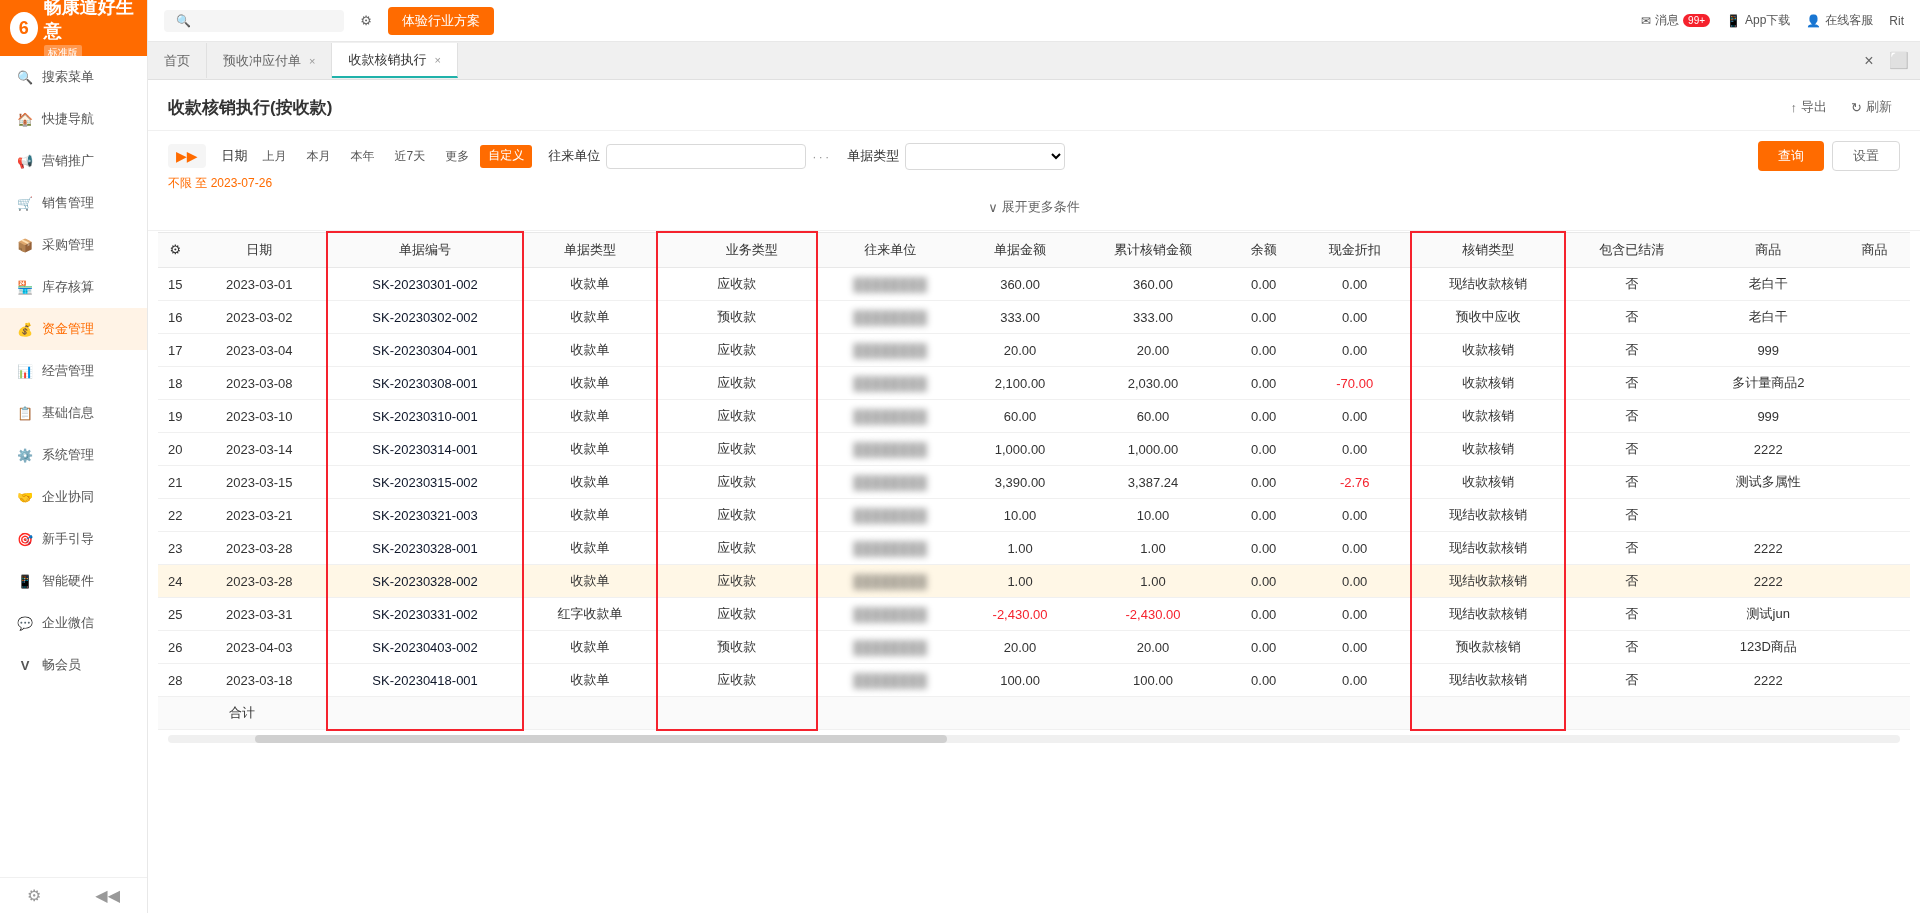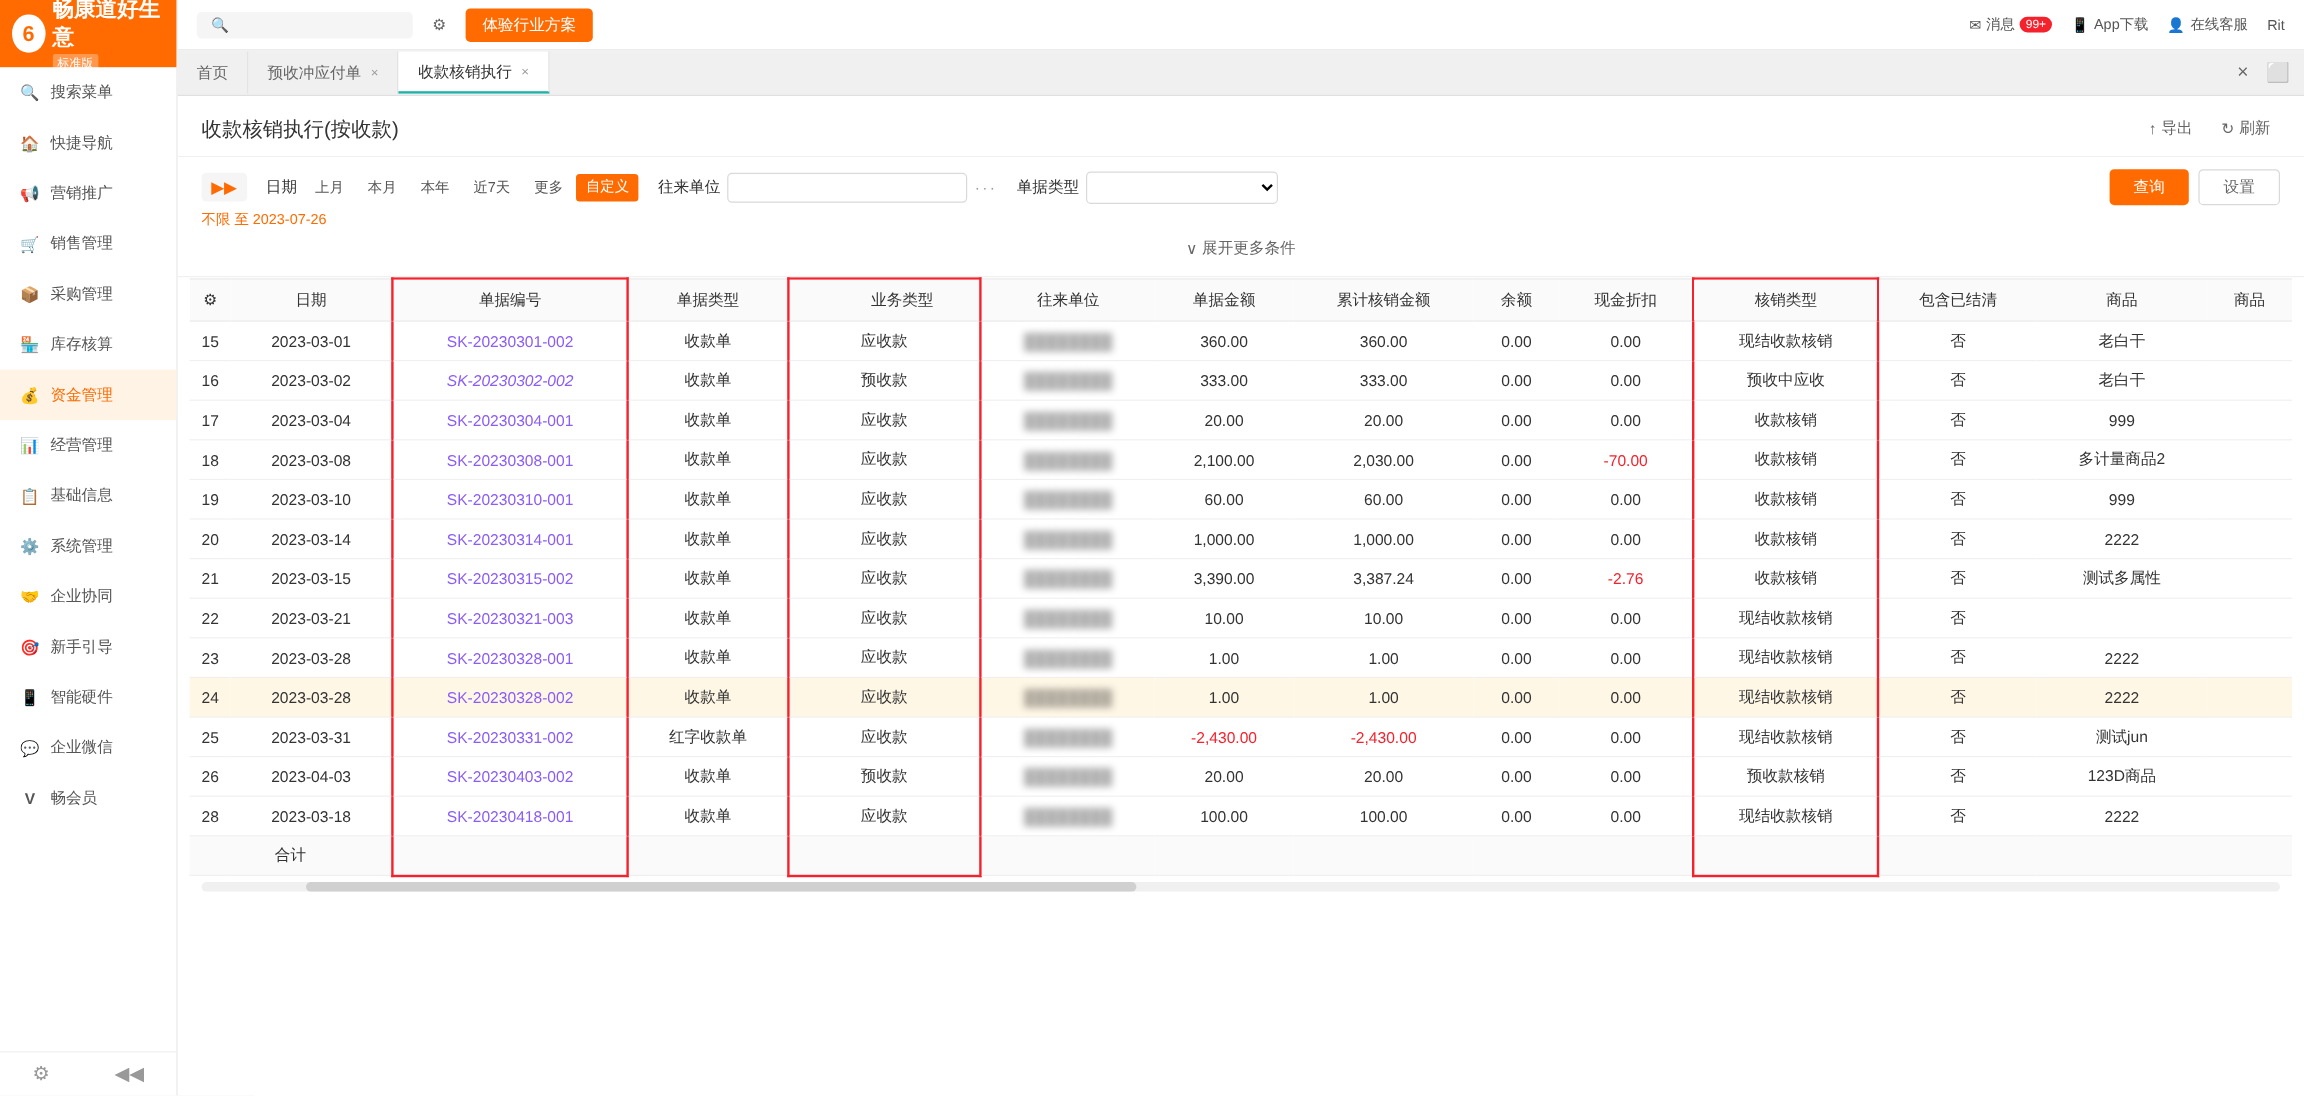--- a/index.html
+++ b/index.html
@@ -37,21 +37,21 @@
     .tabbar { background: #f0f0f0; display: flex; align-items: center; height: 38px; border-bottom: 1px solid #e0e0e0; }
     .tab { display: flex; align-items: center; gap: 6px; padding: 0 16px; height: 35px; cursor: pointer; font-size: 13px; color: #666; border-right: 1px solid #e0e0e0; background: #f0f0f0; }
     .tab.active { background: #fff; color: #333; border-bottom: 2px solid #fff; }
     .tab-close { font-size: 11px; color: #999; margin-left: 2px; cursor: pointer; }
     .tab-actions { margin-left: auto; display: flex; align-items: center; gap: 4px; padding-right: 8px; }
     .tab-action-btn { width: 26px; height: 26px; display: flex; align-items: center; justify-content: center; cursor: pointer; color: #666; font-size: 16px; }
 
     
     .content { flex: 1; overflow: hidden; background: #fff; display: flex; flex-direction: column; padding: 0; }
     .page-header { padding: 14px 20px 10px; display: flex; align-items: center; justify-content: space-between; border-bottom: 1px solid #f0f0f0; }
-    .page-title { font-size: 17px; font-weight: normal; color: #333; }
+    .page-title { font-size: 17px; font-weight: bold; color: #333; }
     .page-actions { display: flex; gap: 8px; }
     .page-action-btn { display: flex; align-items: center; gap: 4px; font-size: 13px; color: #666; cursor: pointer; padding: 4px 8px; }
 
     
     .filter-bar { padding: 10px 20px; background: #fff; border-bottom: 1px solid #f0f0f0; }
     .filter-row { display: flex; align-items: center; gap: 16px; flex-wrap: wrap; }
     .filter-group { display: flex; align-items: center; gap: 6px; }
     .filter-label { color: #333; font-size: 13px; white-space: nowrap; }
     .filter-date-btns { display: flex; gap: 2px; }
     .filter-date-btn { padding: 2px 8px; font-size: 12px; color: #555; cursor: pointer; border: 1px solid transparent; border-radius: 3px; }
@@ -64,21 +64,21 @@
     .filter-set-btn { background: #fff; color: #666; border: 1px solid #d9d9d9; padding: 5px 20px; border-radius: 4px; font-size: 13px; cursor: pointer; }
     .expand-conditions { display: flex; align-items: center; justify-content: center; gap: 4px; color: #666; font-size: 13px; cursor: pointer; margin: 4px auto; }
 
     
     .table-area { flex: 1; overflow: auto; padding: 0 10px 10px; }
     table { width: 100%; border-collapse: collapse; font-size: 13px; }
     thead tr { background: #fafafa; }
     th { padding: 8px 10px; text-align: center; border-bottom: 1px solid #e8e8e8; border-top: 1px solid #e8e8e8; color: #333; font-weight: 500; white-space: nowrap; position: sticky; top: 0; background: #fafafa; z-index: 1; }
     td { padding: 7px 10px; text-align: center; border-bottom: 1px solid #f0f0f0; color: #333; white-space: nowrap; }
     tr.highlighted td { background: #fff7e6; }
-    .link-cell { color: #8b5cf6; cursor: pointer; text-decoration: none; }
+    .link-cell { color: #0f172a; cursor: pointer; text-decoration: none; }
 
     .blurred { color: transparent; text-shadow: 0 0 6px rgba(0,0,0,0.3); user-select: none; }
     .footer-row td { background: #fafafa; font-weight: 500; border-top: 1px solid #e8e8e8; }
     .scrollbar-area { height: 8px; background: #f0f0f0; border-radius: 4px; margin: 4px 10px; }
     .scrollbar-thumb { height: 8px; background: #d0d0d0; border-radius: 4px; width: 40%; margin-left: 5%; }
   </style>
 </head>
 <body>
 
 <div class="sidebar">
@@ -298,21 +298,21 @@
       <td>0.00</td>
       <td>0.00</td>
       <td style="border-left:2px solid #f5222d;border-right:2px solid #f5222d;">现结收款核销</td>
       <td>否</td>
       <td>老白干</td>
       <td></td>
     </tr>
             <tr>
       <td>16</td>
       <td>2023-03-02</td>
-      <td style="border-left:2px solid #f5222d;border-right:2px solid #f5222d;font-style:italic;">
+      <td style="border-left:2px solid #f5222d;border-right:2px solid #f5222d;">
         <a class="link-cell">SK-20230302-002</a>
       </td>
       <td>收款单</td>
       <td style="border-left:2px solid #f5222d;border-right:2px solid #f5222d;">预收款</td>
       <td><span class="blurred">████████</span></td>
       <td>333.00</td>
       <td>333.00</td>
       <td>0.00</td>
       <td>0.00</td>
       <td style="border-left:2px solid #f5222d;border-right:2px solid #f5222d;">预收中应收</td>

